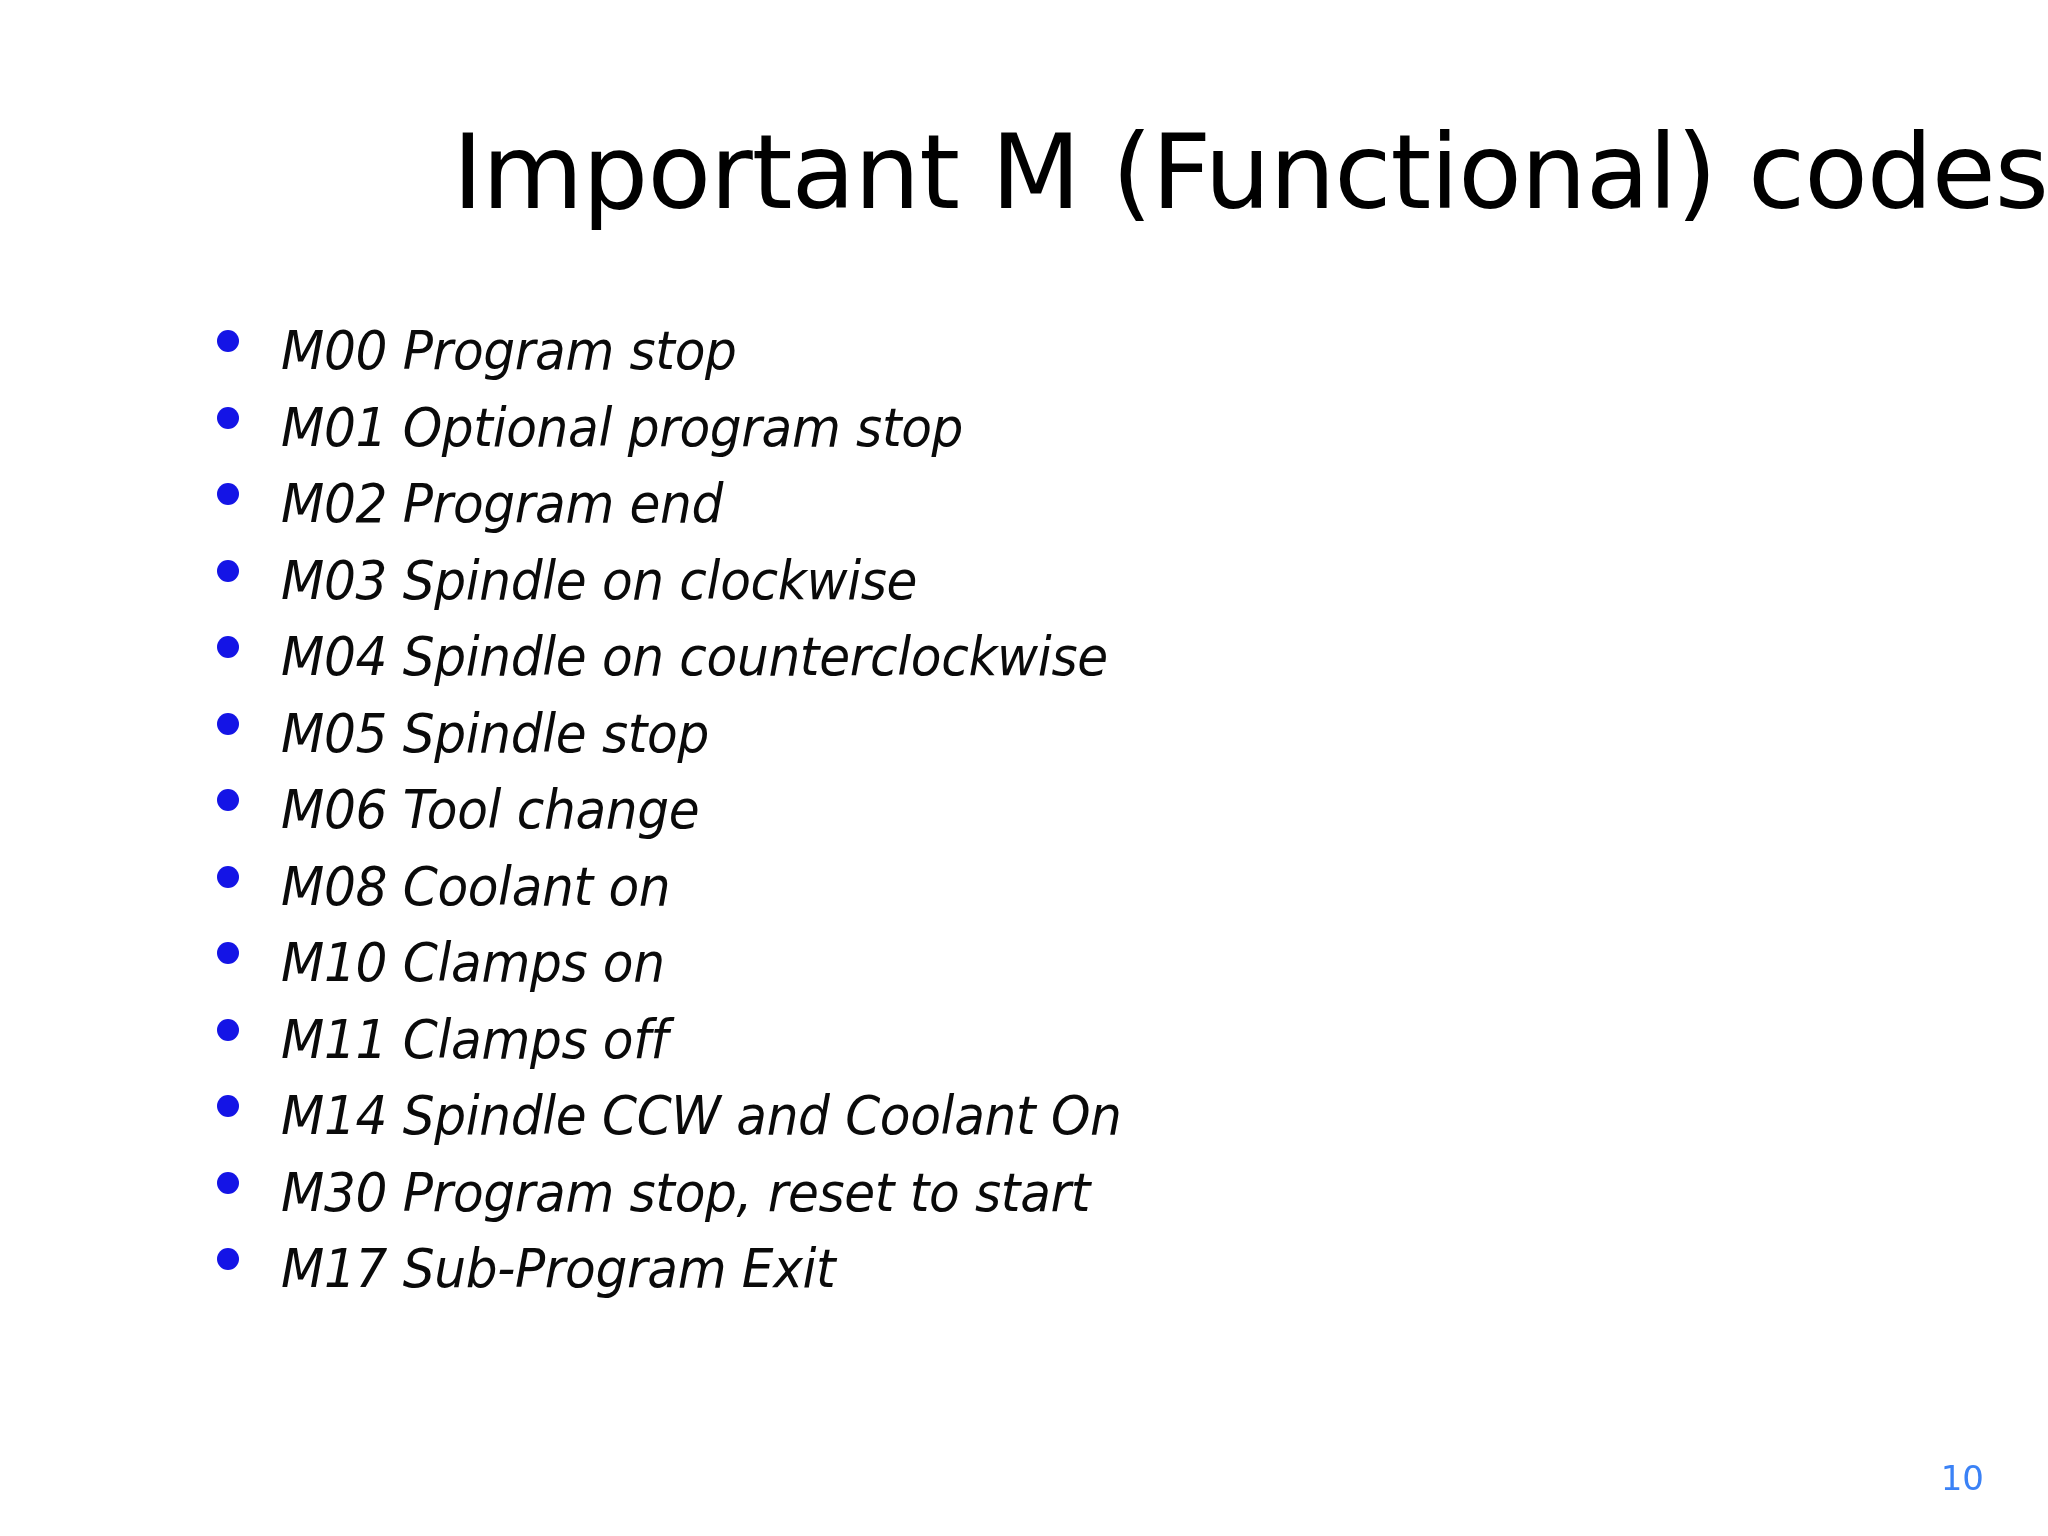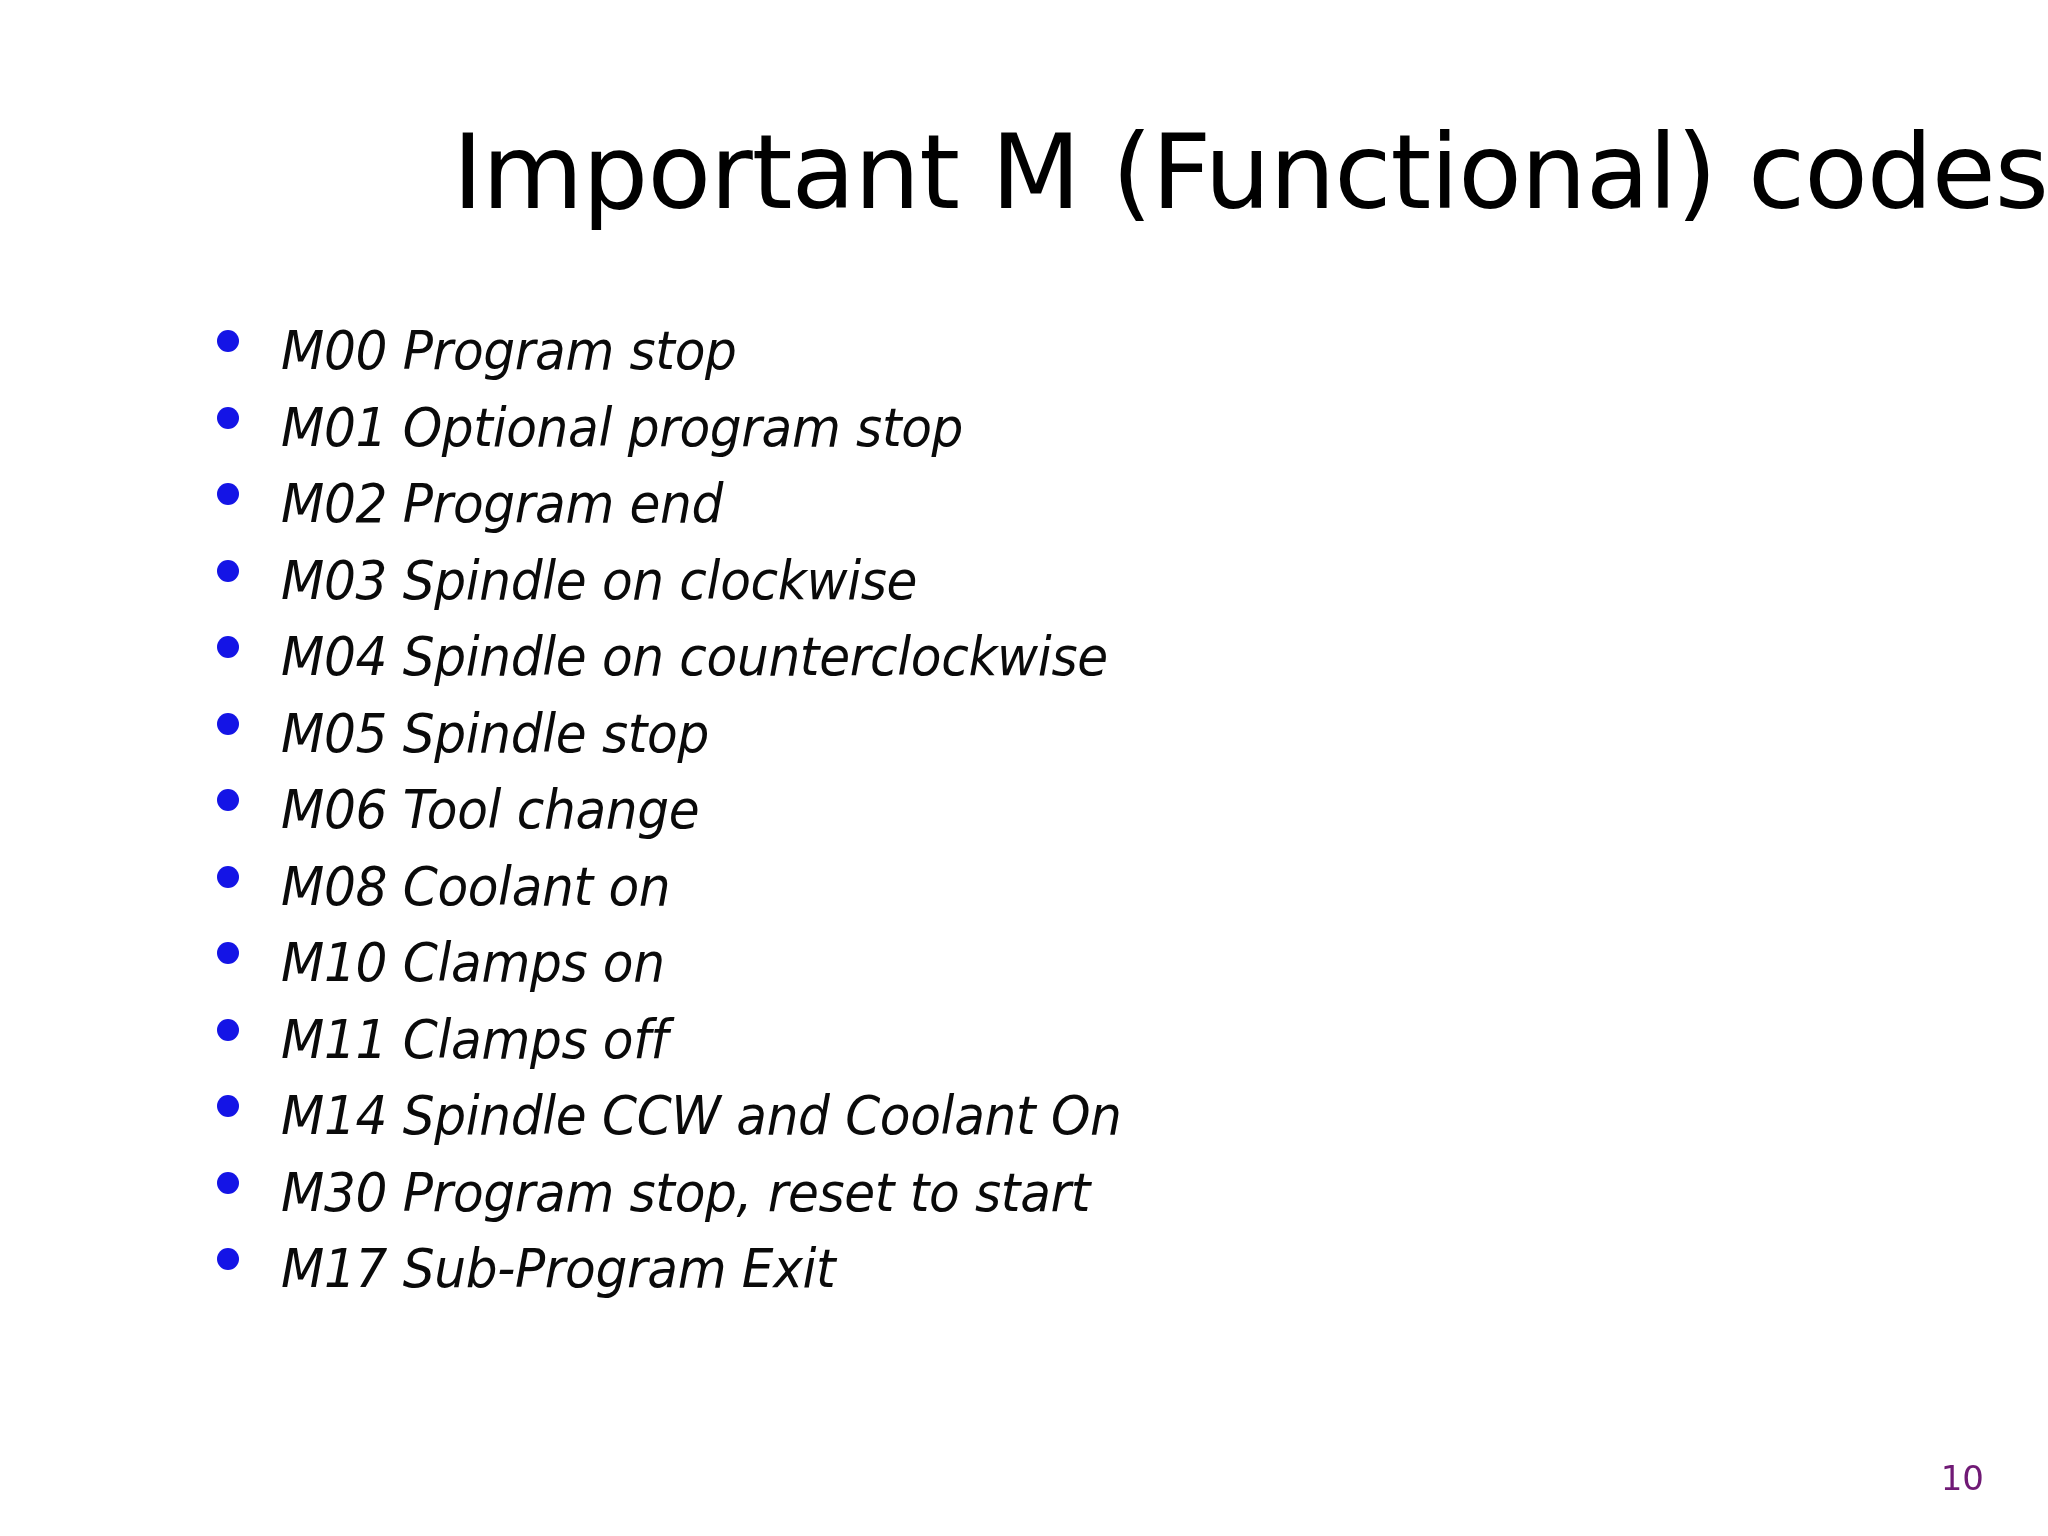--- a/index.html
+++ b/index.html
@@ -162,15 +162,15 @@
       <span class="bullet-text" style="color: rgb(10, 10, 10);">M30 Program stop, reset to start</span>
     </li>
 
     <li class="bullet-row">
       <span class="bullet-marker" style="background: rgb(20, 20, 230);"></span>
       <span class="bullet-text" style="color: rgb(10, 10, 10);">M17 Sub-Program Exit</span>
     </li>
 
   </ul>
 
-  <div class="page-number" style="color: #701a75;">10</div>
+  <div class="page-number" style="color: #3b82f6;">10</div>
 
 </div>
 
 </body></html>

